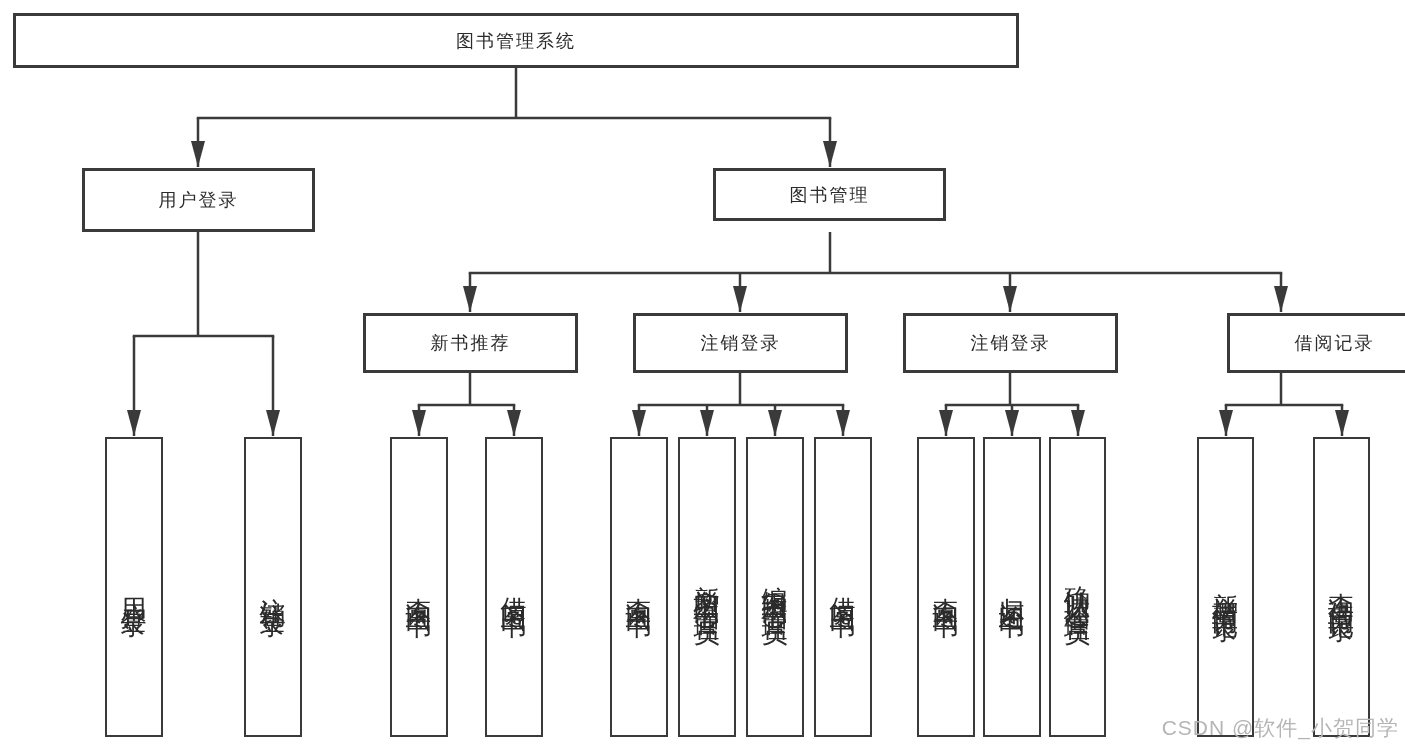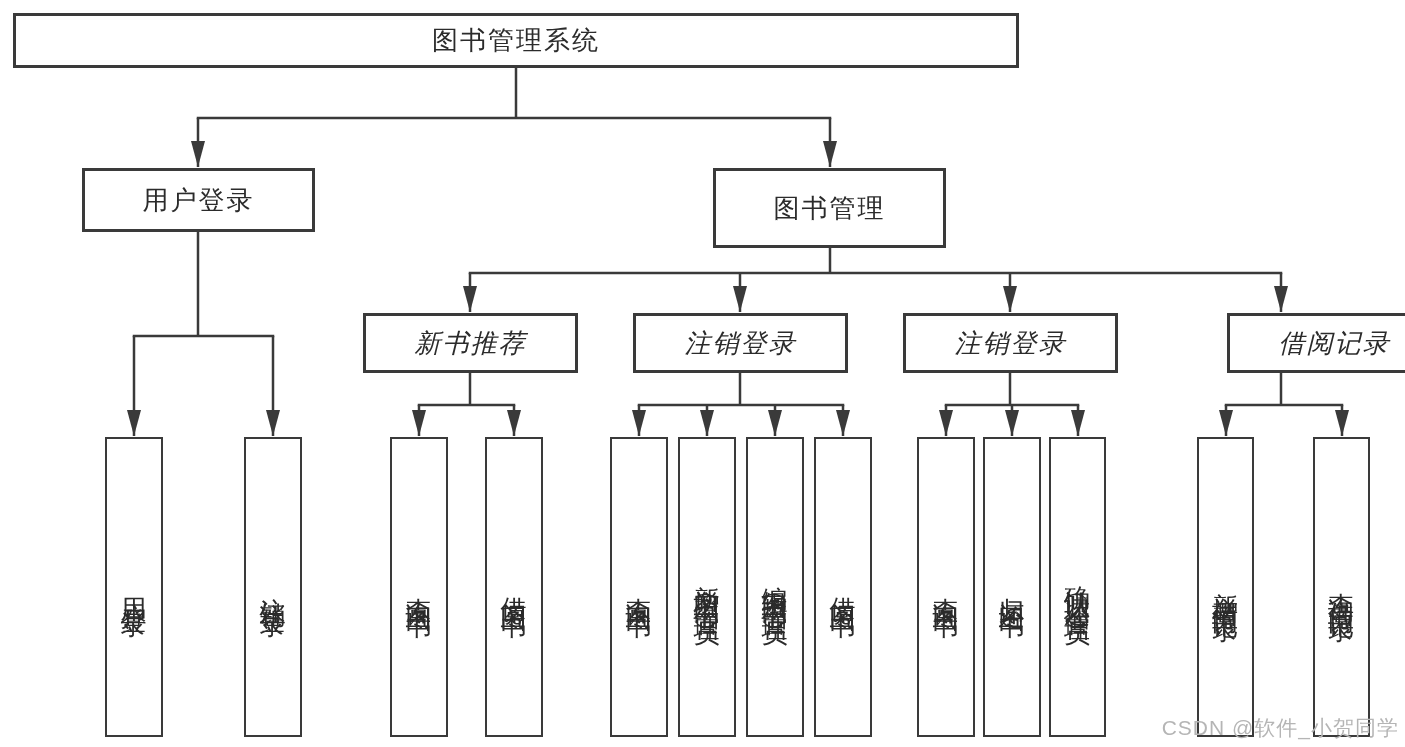--- a/index.html
+++ b/index.html
@@ -20,32 +20,32 @@
   svg.wires { position: absolute; left: 0; top: 0; }
   svg.wires line { stroke: var(--line); stroke-width: 2.5; }
   svg.wires marker polygon { fill: var(--line); }
   .box {
     position: absolute; box-sizing: border-box;
     border: 3px solid var(--border); background: var(--background);
     display: flex; align-items: center; justify-content: center;
   }
   .leaf { border-width: 2.5px; }
   .hlabel {
-    font-size: 26px; color: var(--text); letter-spacing: 2px; white-space: nowrap;
+    font-size: 18px; color: var(--text); letter-spacing: 2px; white-space: nowrap;
   }
   .vlabel {
     writing-mode: vertical-rl; text-orientation: mixed;
     font-size: 26px; letter-spacing: 5px; line-height: 1;
     color: var(--text); max-height: 292px;
   }
   
   .n-root   { left: 13px;   top: 13px;  width: 1006px; height: 55px; }
   .n-l2a    { left: 82px;   top: 168px; width: 233px;  height: 64px; }
-  .n-l2b    { left: 713px;  top: 168px; width: 233px;  height: 80px; }
-  .n-l3     { top: 313px; width: 215px; height: 60px; font-style: italic; }
+  .n-l2b    { left: 713px;  top: 168px; width: 233px;  height: 53px; }
+  .n-l3     { top: 313px; width: 215px; height: 60px; }
   .n-l3a    { left: 363px; }
   .n-l3b    { left: 633px; }
   .n-l3c    { left: 903px; }
   .n-l3d    { left: 1227px; }
   .leaf     { top: 437px; width: 58px; height: 300px; }
   .lf-1a { left: 105px; }  .lf-1b { left: 244px; }
   .lf-2a { left: 390px; }  .lf-2b { left: 485px; }
   .lf-3a { left: 610px; }  .lf-3b { left: 678px; }
   .lf-3c { left: 746px; }  .lf-3d { left: 814px; }
   .lf-4a { left: 917px; }  .lf-4b { left: 983px; }  .lf-4c { left: 1049px; width: 57px; }

